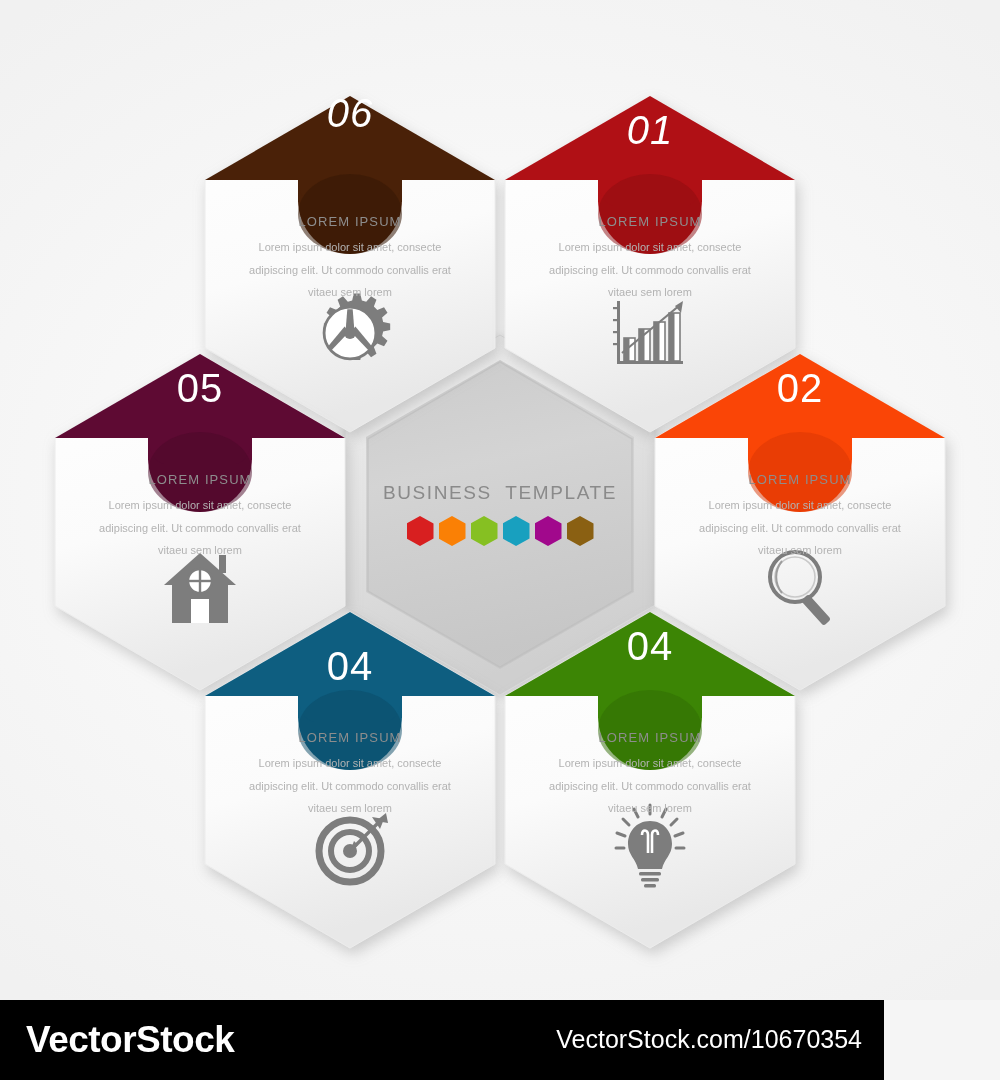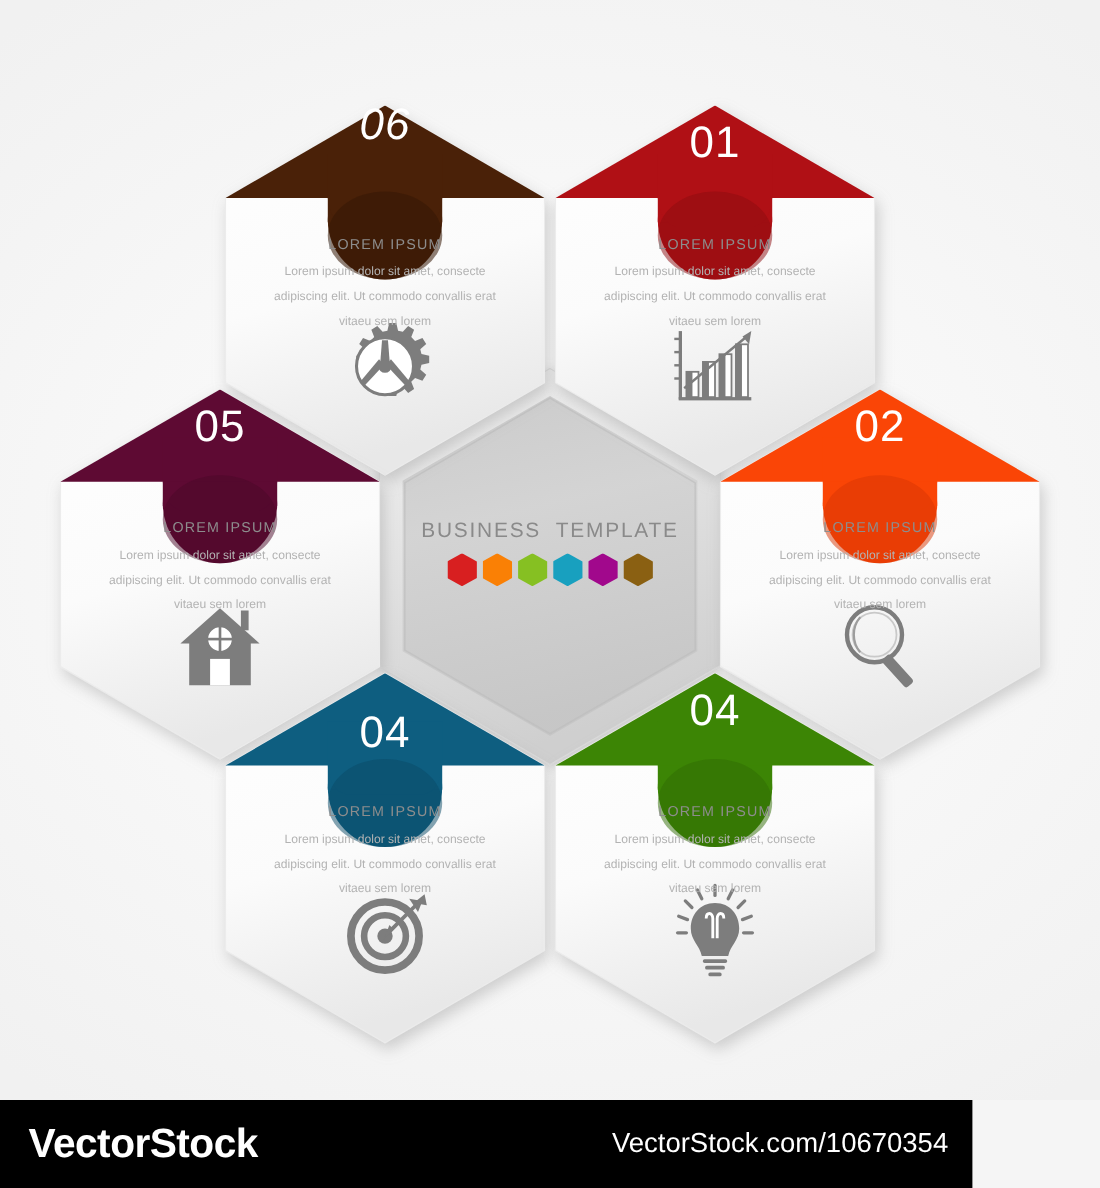--- a/index.html
+++ b/index.html
@@ -36,21 +36,21 @@
     color:#ffffff;font-size:40px;letter-spacing:1px;
     font-family:"Liberation Sans", sans-serif;font-weight:400;
     pointer-events:none;
   }
   
   #center-text{
     position:absolute;left:370px;top:470px;width:260px;text-align:center;
     pointer-events:none;
   }
   #center-title{
-    font-size:19px;letter-spacing:1.6px;color:#8a8a8a;margin:2px;
+    font-size:19px;letter-spacing:1.6px;color:#8a8a8a;margin:12px;
     font-family:"Liberation Sans", sans-serif;font-weight:400;
     white-space:pre;
   }
   #center-dots{
     margin-top:9px;display:flex;justify-content:center;gap:5px;
   }
   .mini-hex{
     width:27px;height:30px;
     clip-path:polygon(50% 0%,100% 25%,100% 75%,50% 100%,0% 75%,0% 25%);
   }
@@ -298,21 +298,21 @@
       <span class="mini-hex" style="background: rgb(216, 31, 32);"></span>
       <span class="mini-hex" style="background: rgb(250, 128, 5);"></span>
       <span class="mini-hex" style="background: rgb(134, 192, 34);"></span>
       <span class="mini-hex" style="background: rgb(24, 160, 191);"></span>
       <span class="mini-hex" style="background: rgb(161, 8, 140);"></span>
       <span class="mini-hex" style="background: rgb(138, 96, 18);"></span>
     </div>
   </div>
 
   <div class="card-num" style="left:290px;top:91px;font-style:italic;">06</div>
-  <div class="card-num" style="left:590px;top:108px;">01</div>
+  <div class="card-num" style="left:590px;top:108px;font-style:italic;">01</div>
   <div class="card-num" style="left:140px;top:366px;">05</div>
   <div class="card-num" style="left:740px;top:366px;">02</div>
   <div class="card-num" style="left:290px;top:624px;margin-top:20px;">04</div>
   <div class="card-num" style="left:590px;top:624px;">04</div>
 
   <div class="card-text" style="left:220px;top:214px;">
     <p class="card-title">LOREM IPSUM</p>
     <p class="card-body">Lorem ipsum dolor sit amet, consecte</p>
     <p class="card-body">adipiscing elit. Ut commodo convallis erat</p>
     <p class="card-body">vitaeu sem lorem</p>

